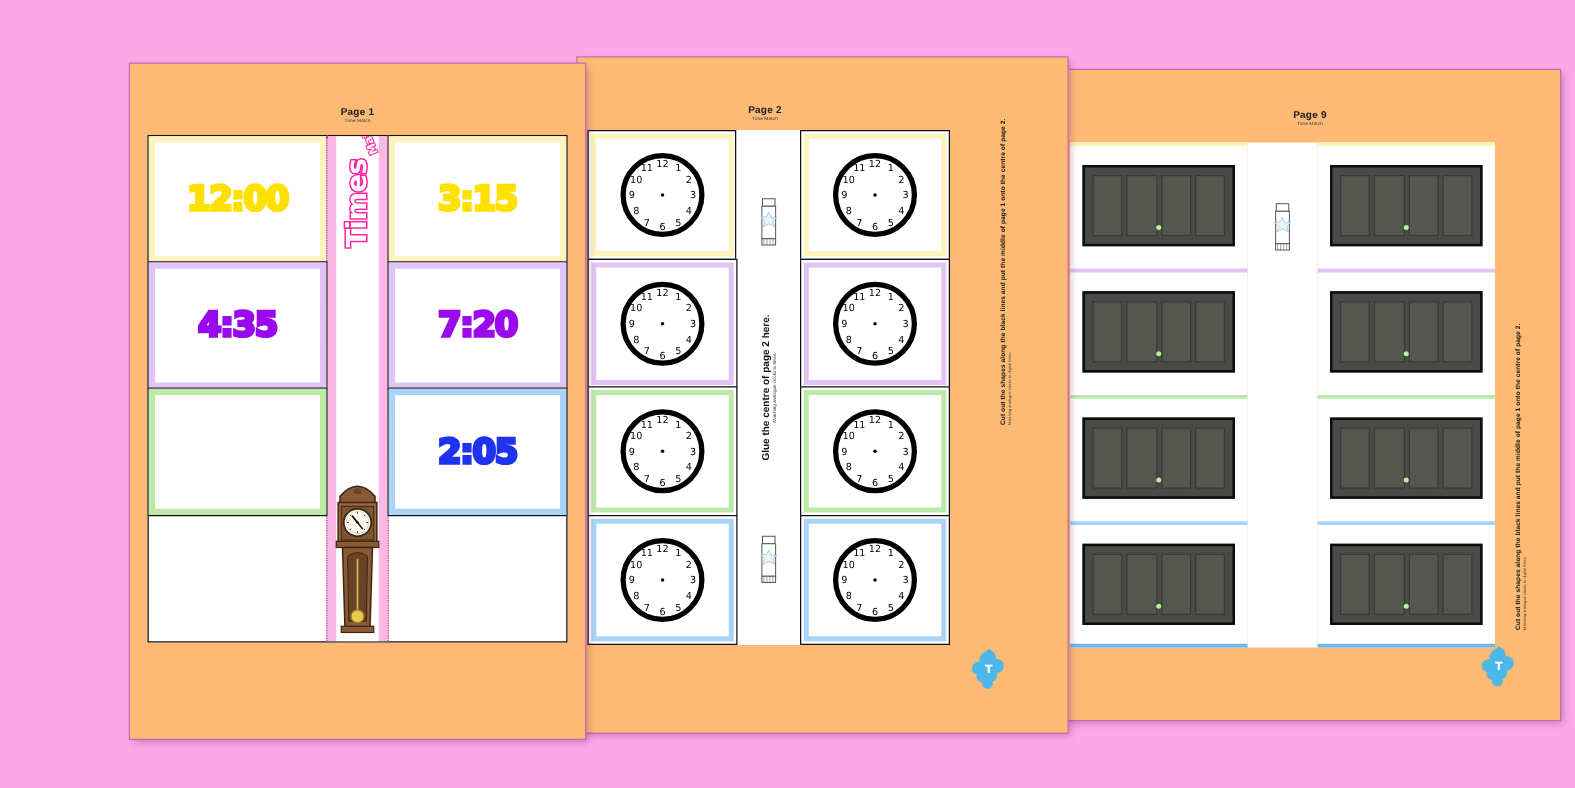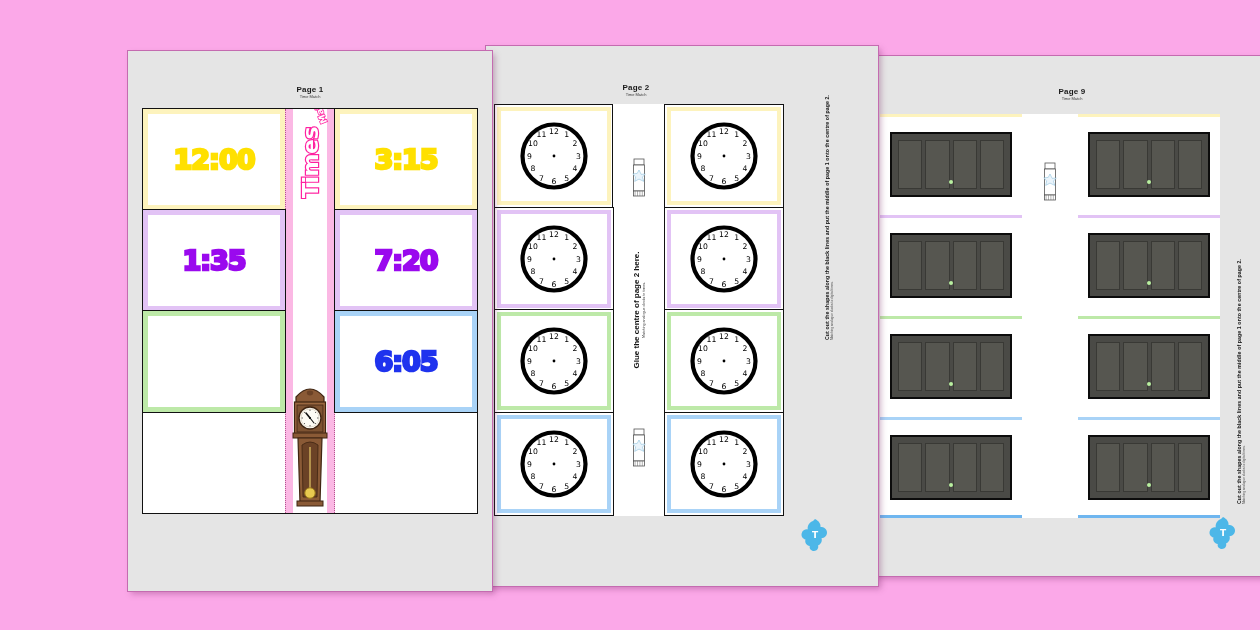--- a/index.html
+++ b/index.html
@@ -15,23 +15,22 @@
   .stage {
     position: relative;
     width: 1260px;
     height: 630px;
     background: #fba8e8;
   }
 
   
   .sheet {
     position: absolute;
-    background: #e5e5e5;
+    background: #fdba74;
     box-shadow: 0 0 0 1px #c46bb0, 3px 3px 6px rgba(120,40,100,.35);
-    margin-left: 24px;
   }
 
   #sheet-3 {
     left: 848px;
     top: 56px;
     width: 400px;
     height: 520px;
   }
   #sheet-2 {
     left: 462px;
@@ -715,31 +714,31 @@
         </div>
       </div>
 
       <div class="p1-cell">
         <div class="tint" style="border-color:#fdf3bd;"></div>
         <div class="p1-time" style="color:#ffe000;">3:15</div>
       </div>
 
       <div class="p1-cell">
         <div class="tint" style="border-color:#e2c3f5;"></div>
-        <div class="p1-time" style="color:#9a09ee;">1:35</div>
+        <div class="p1-time" style="color:#9a09ee;">4:35</div>
       </div>
       <div class="p1-cell">
         <div class="tint" style="border-color:#e2c3f5;"></div>
         <div class="p1-time" style="color:#9a09ee;">7:20</div>
       </div>
 
       <div class="p1-cell">
         <div class="tint" style="border-color:#bde9a8;"></div>
       </div>
 
       <div class="p1-cell">
         <div class="tint" style="border-color:#a9d3f7;"></div>
-        <div class="p1-time" style="color:#1f33ee;">6:05</div>
+        <div class="p1-time" style="color:#1f33ee;">2:05</div>
       </div>
     </div>
   </div>
 
 </div>
 
 </body></html>

